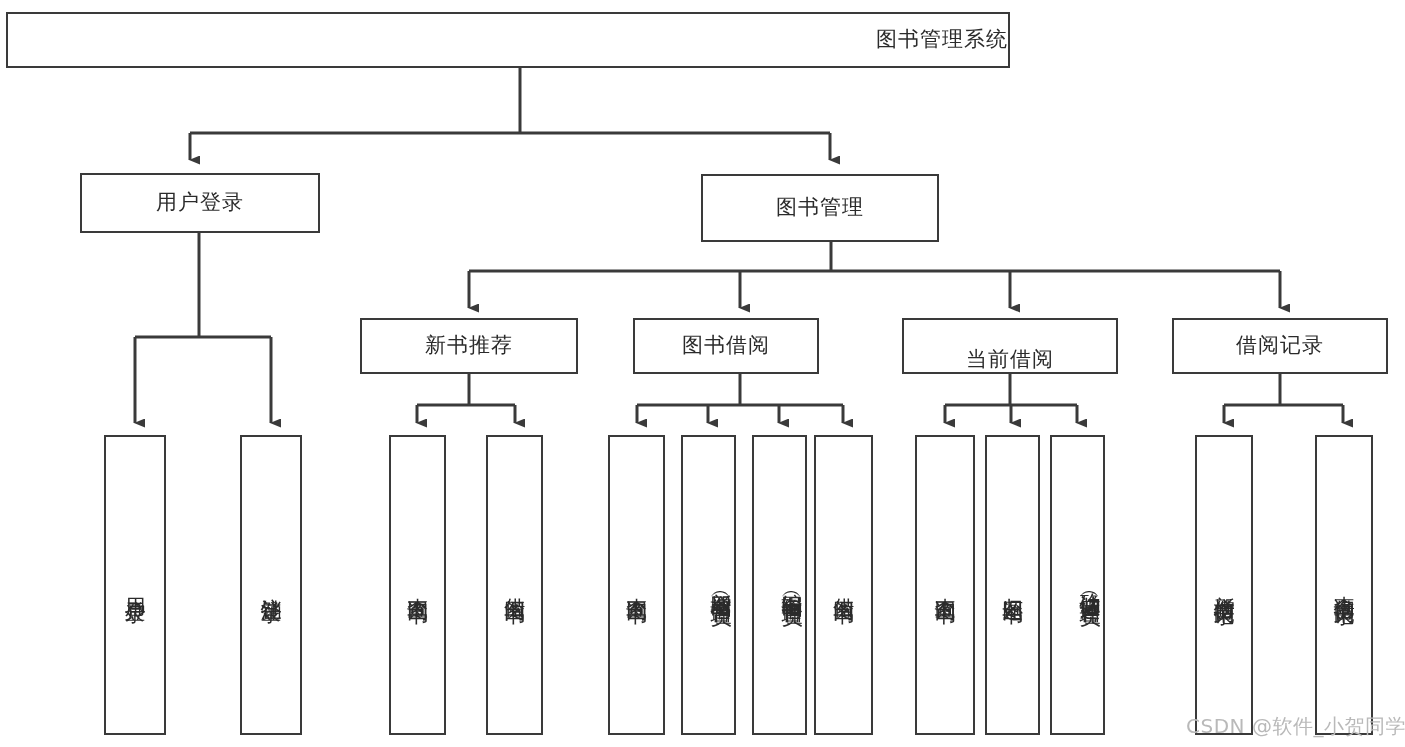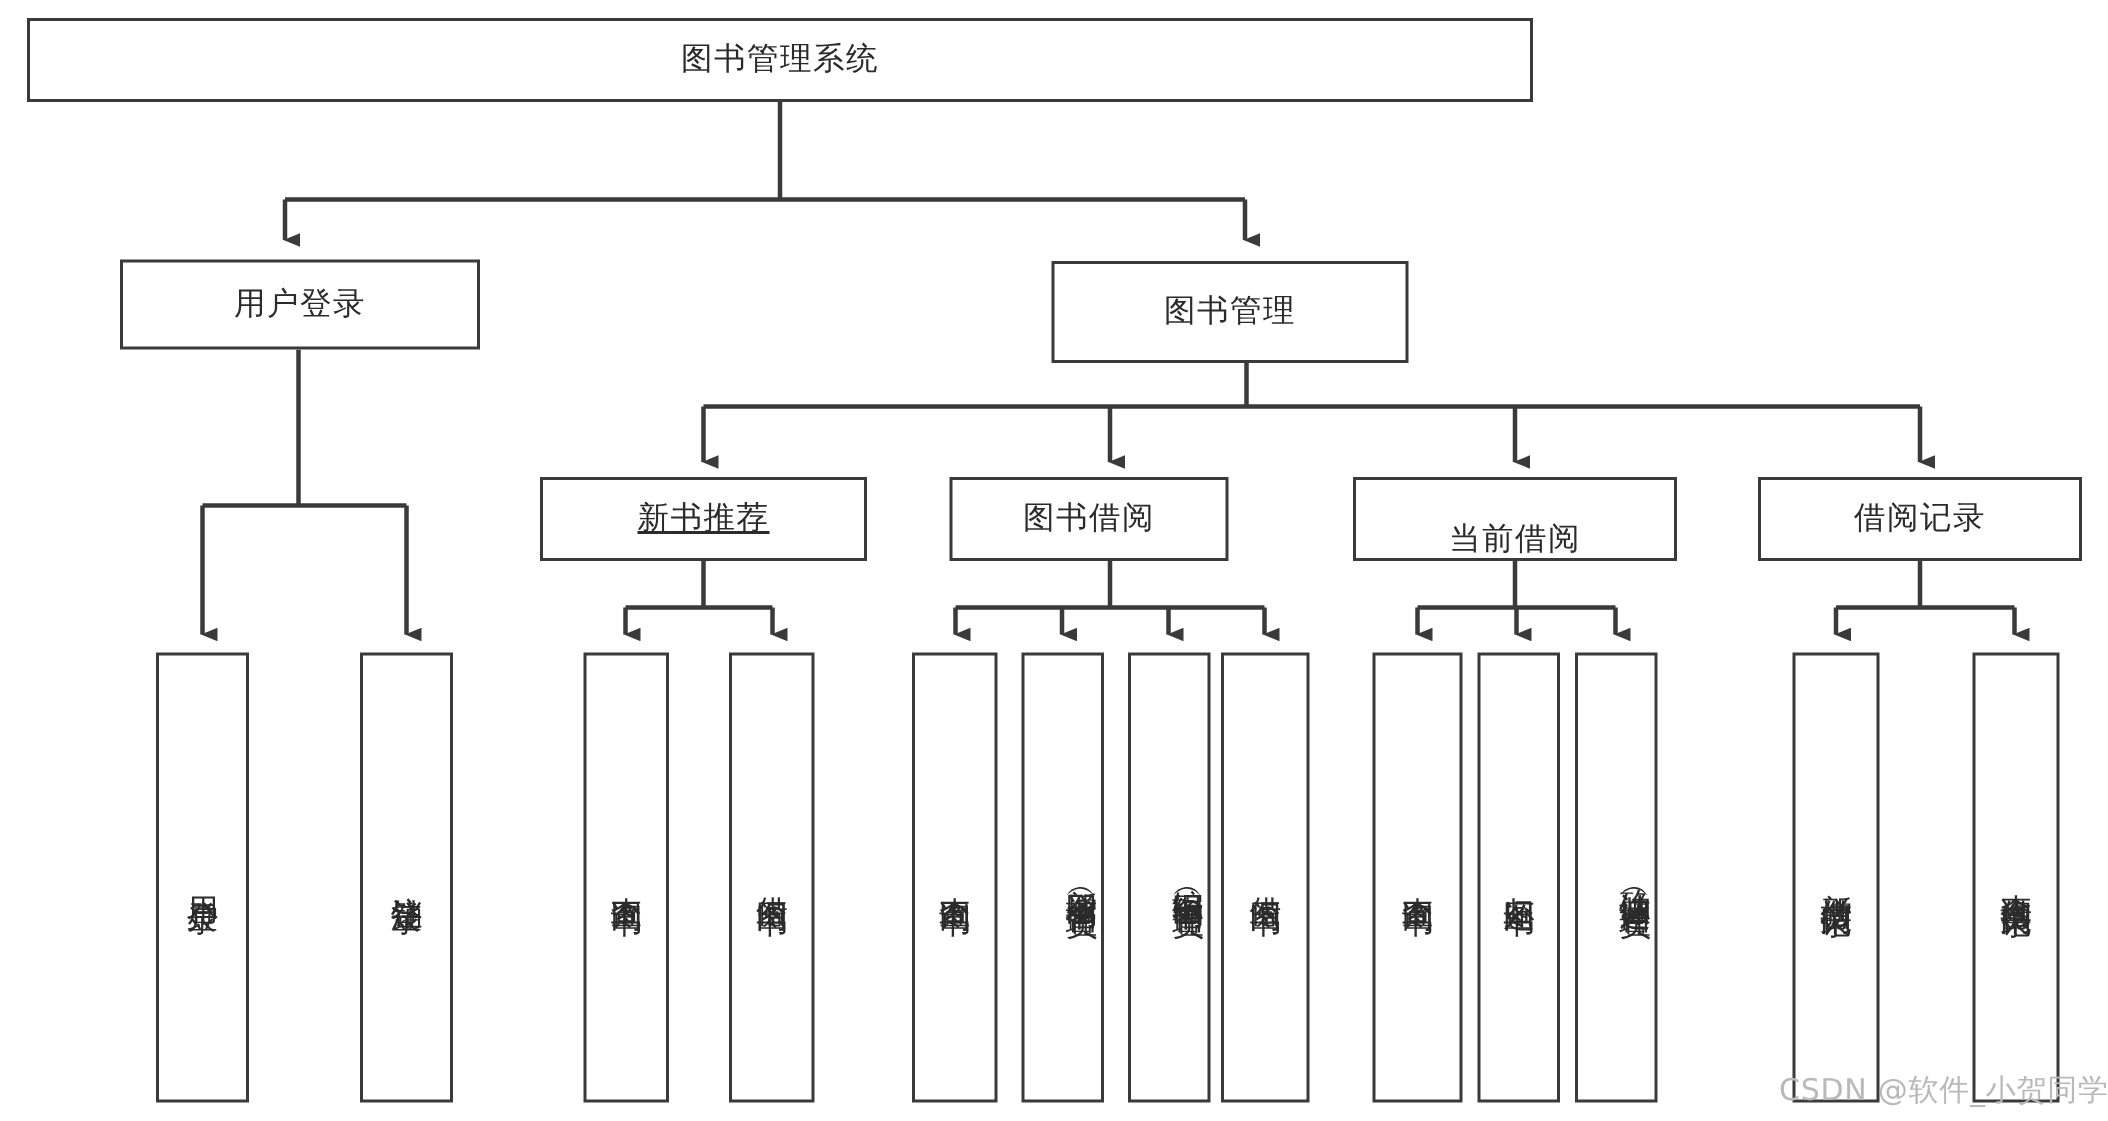--- a/index.html
+++ b/index.html
@@ -114,32 +114,32 @@
       <path d="M1011,405 L1011,423" marker-end="url(#arw)"></path>
       <path d="M1077,405 L1077,423" marker-end="url(#arw)"></path>
 
       <path d="M1280,374 L1280,405"></path>
       <path d="M1224,405 L1343,405"></path>
       <path d="M1224,405 L1224,423" marker-end="url(#arw)"></path>
       <path d="M1343,405 L1343,423" marker-end="url(#arw)"></path>
     </g>
   </svg>
 
-  <div class="node h" style="left:18px; top:12px; width:1004px; height:56px;">
+  <div class="node h" style="left:6px; top:12px; width:1004px; height:56px;justify-content:flex-end;">
     <span>图书管理系统</span>
   </div>
 
   <div class="node h" style="left:80px; top:173px; width:240px; height:60px;">
     <span>用户登录</span>
   </div>
   <div class="node h" style="left:701px; top:174px; width:238px; height:68px;align-items:center;">
     <span>图书管理</span>
   </div>
 
-  <div class="node h" style="left:360px; top:318px; width:218px; height:56px;text-decoration:underline;">
+  <div class="node h" style="left:360px; top:318px; width:218px; height:56px;">
     <span>新书推荐</span>
   </div>
   <div class="node h" style="left:633px; top:318px; width:186px; height:56px;">
     <span>图书借阅</span>
   </div>
   <div class="node h" style="left:902px; top:318px; width:216px; height:56px;align-items:flex-end;">
     <span>当前借阅</span>
   </div>
   <div class="node h" style="left:1172px; top:318px; width:216px; height:56px;font-family:Liberation Serif, serif;">
     <span>借阅记录</span>

